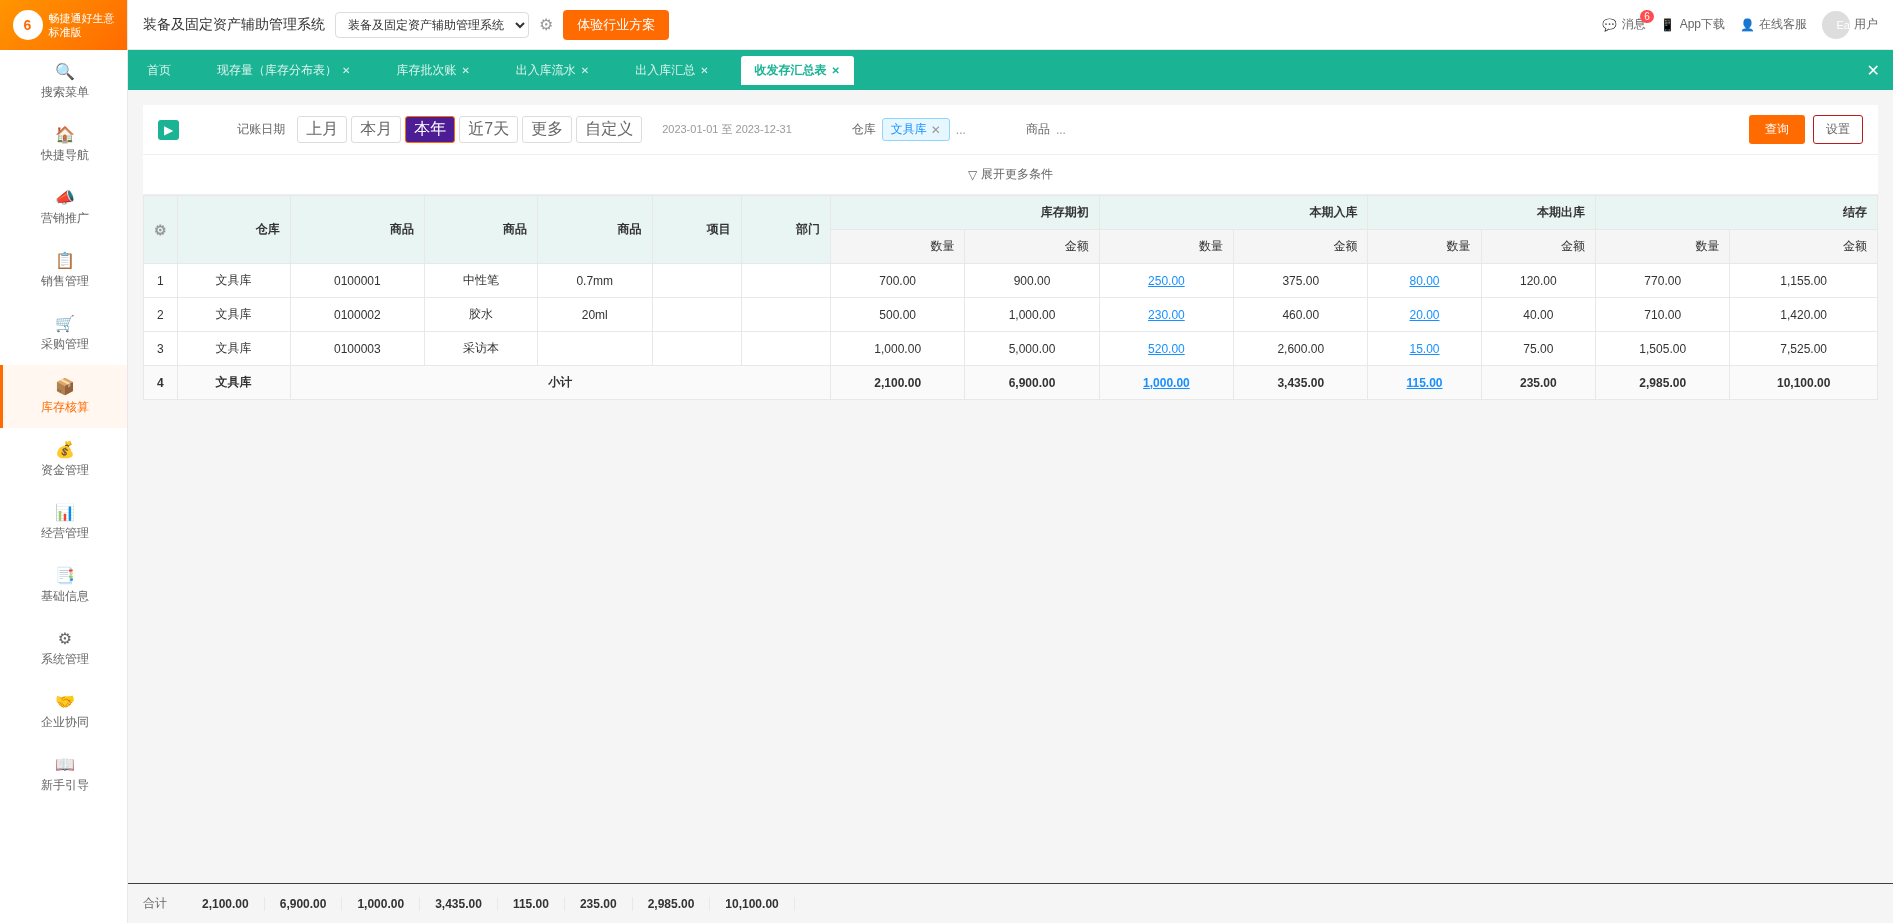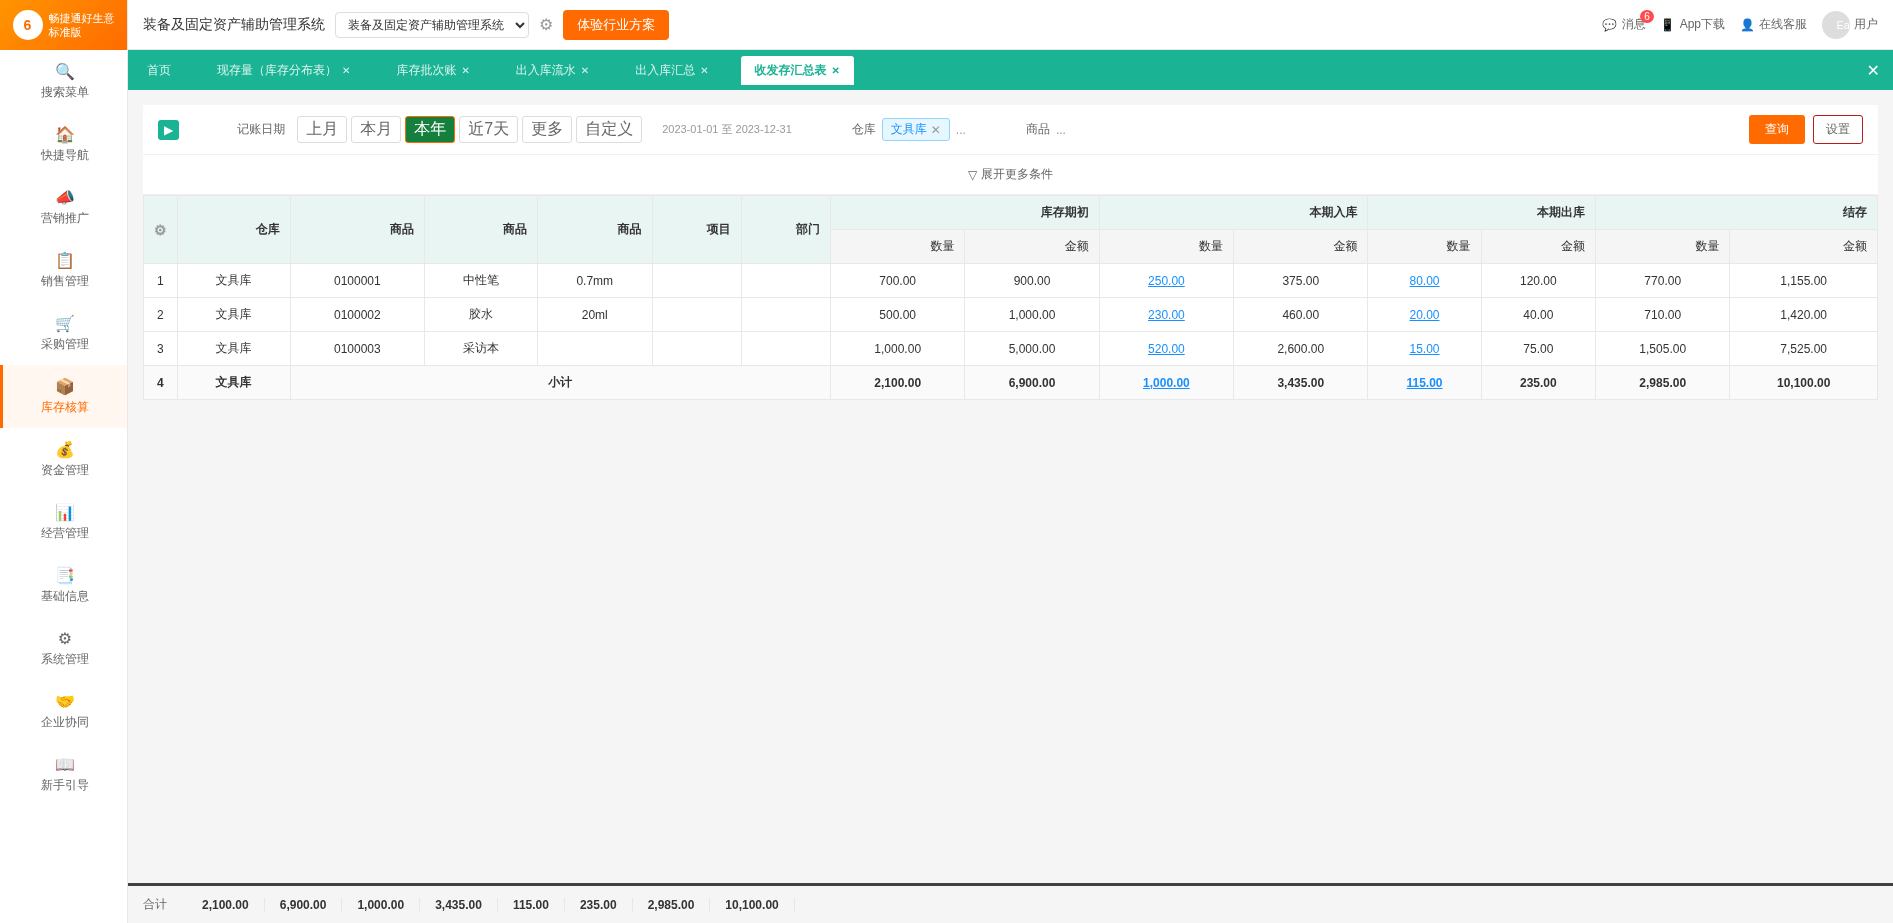--- a/index.html
+++ b/index.html
@@ -45,21 +45,21 @@
     .action-btn { display: flex; align-items: center; gap: 4px; font-size: 12px; color: #1ab394; cursor: pointer; }
     .export-btn { color: #1ab394; }
     .refresh-btn { color: #1ab394; }
 
     
     .filter-area { background: #fff; padding: 10px 15px; border-bottom: 1px solid #f0f0f0; }
     .filter-row { display: flex; align-items: center; gap: 12px; flex-wrap: wrap; }
     .filter-label { font-size: 12px; color: #666; white-space: nowrap; margin-left: 28px; }
     .filter-date-btns { display: flex; align-items: center; gap: 4px; }
     .date-btn { padding: 2px 8px; font-size: 16px; border: 1px solid #ddd; border-radius: 3px; cursor: pointer; background: #fff; color: #666; }
-    .date-btn.active { background: #15803d; color: #fff; border-color: #ff6b00; }
+    .date-btn.active { background: #4c1d95; color: #fff; border-color: #ff6b00; }
     .date-range { font-size: 11px; color: #999; margin-left: 16px; }
     .filter-warehouse { display: flex; align-items: center; gap: 6px; margin-left: 20px; }
     .warehouse-tag { background: #e6f7ff; border: 1px solid #91d5ff; border-radius: 3px; padding: 2px 8px; font-size: 12px; color: #1890ff; display: flex; align-items: center; gap: 4px; }
     .warehouse-tag-close { cursor: pointer; color: #999; }
     .filter-more { color: #999; cursor: pointer; font-size: 12px; }
     .filter-product { display: flex; align-items: center; gap: 6px; margin-left: 20px; }
     .filter-right-actions { margin-left: auto; display: flex; gap: 8px; }
     .query-btn { background: #ff6b00; color: #fff; border: none; border-radius: 3px; padding: 5px 16px; font-size: 12px; cursor: pointer; }
     .setting-btn { background: #fff; color: #666; border: 1px solid #b91c1c; border-radius: 3px; padding: 5px 12px; font-size: 12px; cursor: pointer; }
     .expand-btn { display: flex; align-items: center; gap: 4px; font-size: 12px; color: #666; cursor: pointer; padding: 5px; }
@@ -73,21 +73,21 @@
     .data-table th { background: #f5f5f5; padding: 8px 10px; text-align: right; border: 1px solid #e8e8e8; color: #333; font-weight: normal; white-space: nowrap; }
     .data-table td { padding: 8px 10px; text-align: center; border: 1px solid #e8e8e8; color: #333; white-space: nowrap; }
     .data-table .group-header th { background: #e8f5f3; font-weight: bold; color: #333; }
     .data-table .subtotal-row td { background: #fafafa; font-weight: bold; }
     .data-table .underline { text-decoration: underline; color: #1890ff; cursor: pointer; }
     .col-settings { width: 30px; }
     .settings-icon { font-size: 14px; color: #999; cursor: pointer; }
     .span-header { text-align: center; }
 
     
-    .footer-bar { position: fixed; bottom: 0; left: 128px; right: 0; height: 40px; background: #f5f5f5; border-top: 3px solid #404040; display: flex; align-items: center; padding: 0 15px; font-size: 12px; color: #333; }
+    .footer-bar { position: fixed; bottom: 0; left: 128px; right: 0; height: 40px; background: #f5f5f5; border-top: 1px solid #404040; display: flex; align-items: center; padding: 0 15px; font-size: 12px; color: #333; }
     .footer-total-label { margin-right: 20px; color: #666; }
     .footer-cells { display: flex; gap: 0; }
     .footer-cell { padding: 0 15px; border-right: 1px solid #e8e8e8; font-weight: bold; }
   </style>
 </head>
 <body>
 
 <div class="sidebar">
   <div class="sidebar-logo">
     <div class="sidebar-logo-icon">

